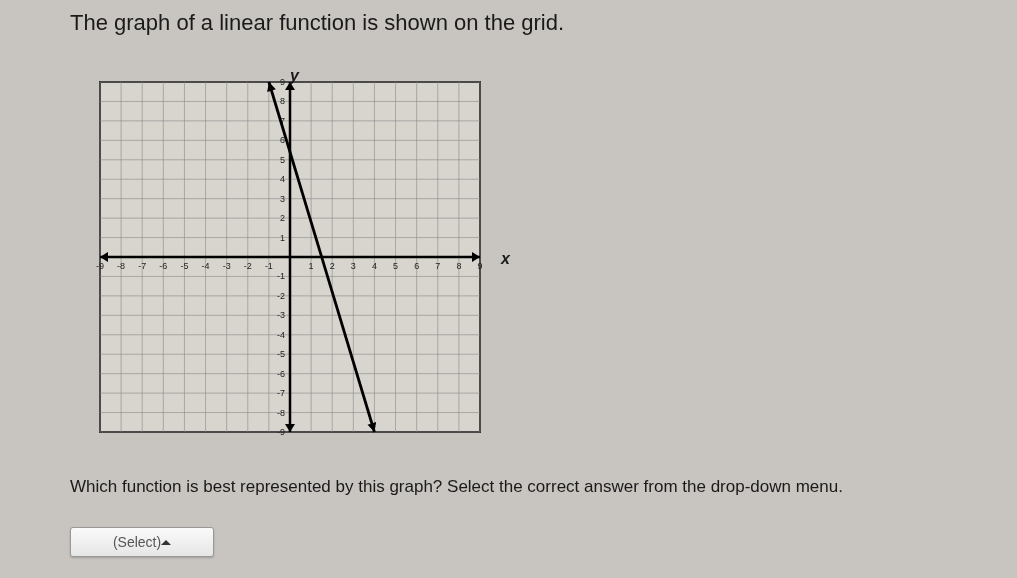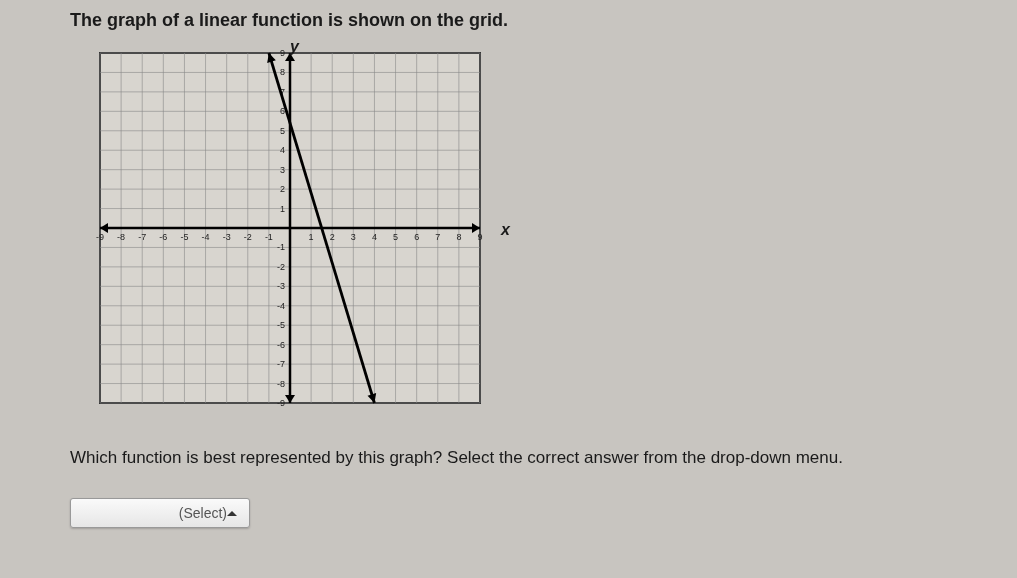--- a/index.html
+++ b/index.html
@@ -6,23 +6,23 @@
     body {
       font-family: Arial, Helvetica, sans-serif;
       background: #c8c5c0;
       width: 1017px;
       height: 578px;
       padding: 10px 50px 10px 70px;
       color: #1a1a1a;
       position: relative;
     }
     .question-text {
-      font-size: 18px;
-      margin-bottom: 12px;
-      font-weight: 700;
+      font-size: 22px;
+      margin-bottom: 36px;
+      font-weight: 400;
     }
     .chart-wrap {
       position: relative;
       width: 400px;
       height: 380px;
       margin-left: 20px;
     }
     .axis-label-y {
       position: absolute;
       left: 200px;
@@ -40,26 +40,26 @@
       font-size: 16px;
     }
     .answer-prompt {
       font-size: 17px;
       margin-top: 25px;
       margin-bottom: 30px;
     }
     .dropdown {
       display: inline-flex;
       align-items: center;
-      justify-content: flex-end;
+      justify-content: center;
       background: linear-gradient(#fafafa, #e6e6e6);
       border: 1px solid #999;
       border-radius: 3px;
       padding: 6px 12px;
-      width: 180px;
+      width: 144px;
       font-size: 14px;
       color: #555;
       cursor: pointer;
       box-shadow: 0 1px 2px rgba(0,0,0,0.2);
     }
     .dropdown .arrow {
       width: 0; height: 0;
       border-left: 5px solid transparent;
       border-right: 5px solid transparent;
       border-bottom: 5px solid #333;

